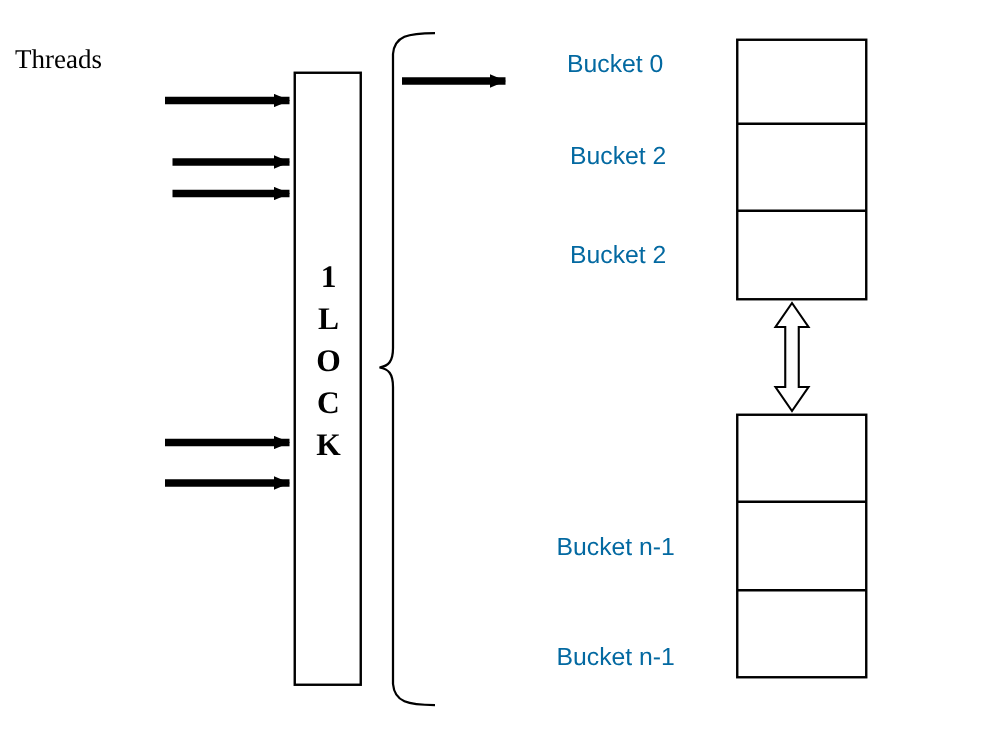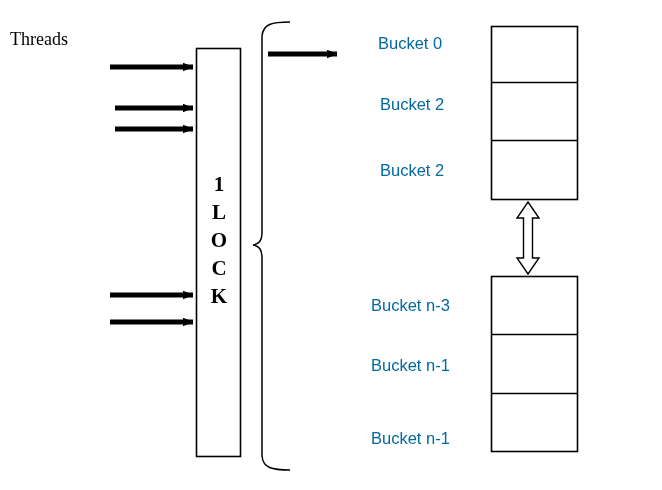--- a/index.html
+++ b/index.html
@@ -122,17 +122,16 @@
     <span>L</span>
     <span>O</span>
     <span>C</span>
     <span>K</span>
   </div>
 
   <div class="lbl bucket-label" style="left:378px; top:35px;">Bucket 0</div>
   <div class="lbl bucket-label" style="left:380px; top:96px;">Bucket 2</div>
   <div class="lbl bucket-label" style="left:380px; top:162px;">Bucket 2</div>
 
-  <div class="lbl bucket-label" style="left:371px; top:297px;">Bucket n-3</div>
   <div class="lbl bucket-label" style="left:371px; top:357px;">Bucket n-1</div>
   <div class="lbl bucket-label" style="left:371px; top:430px;">Bucket n-1</div>
 
 </div>
 
 </body></html>

